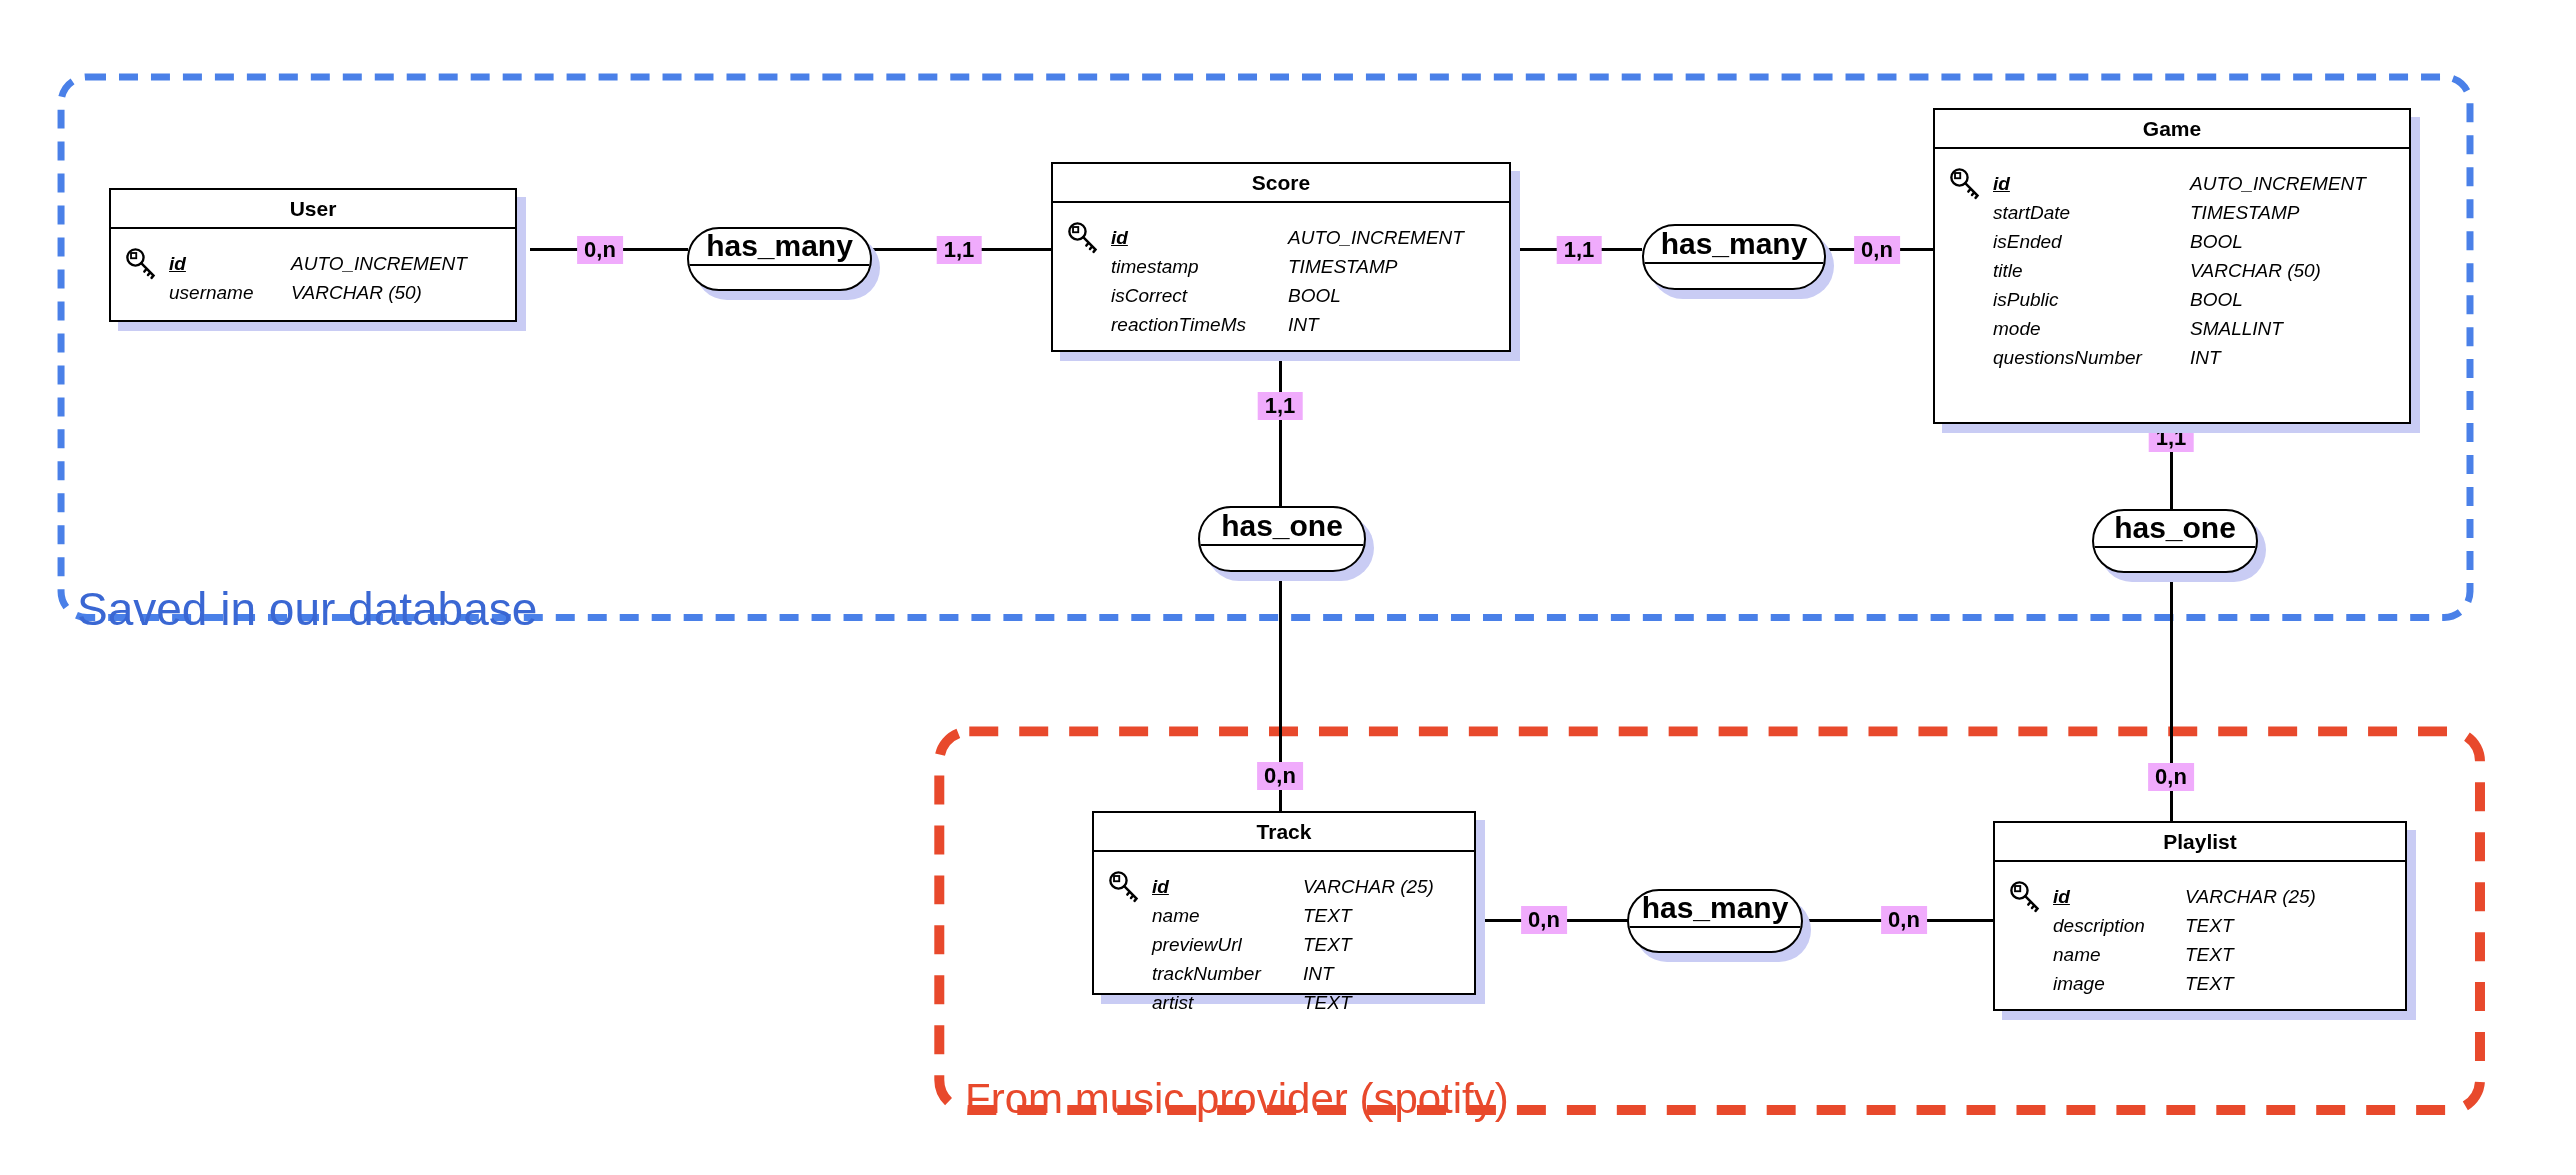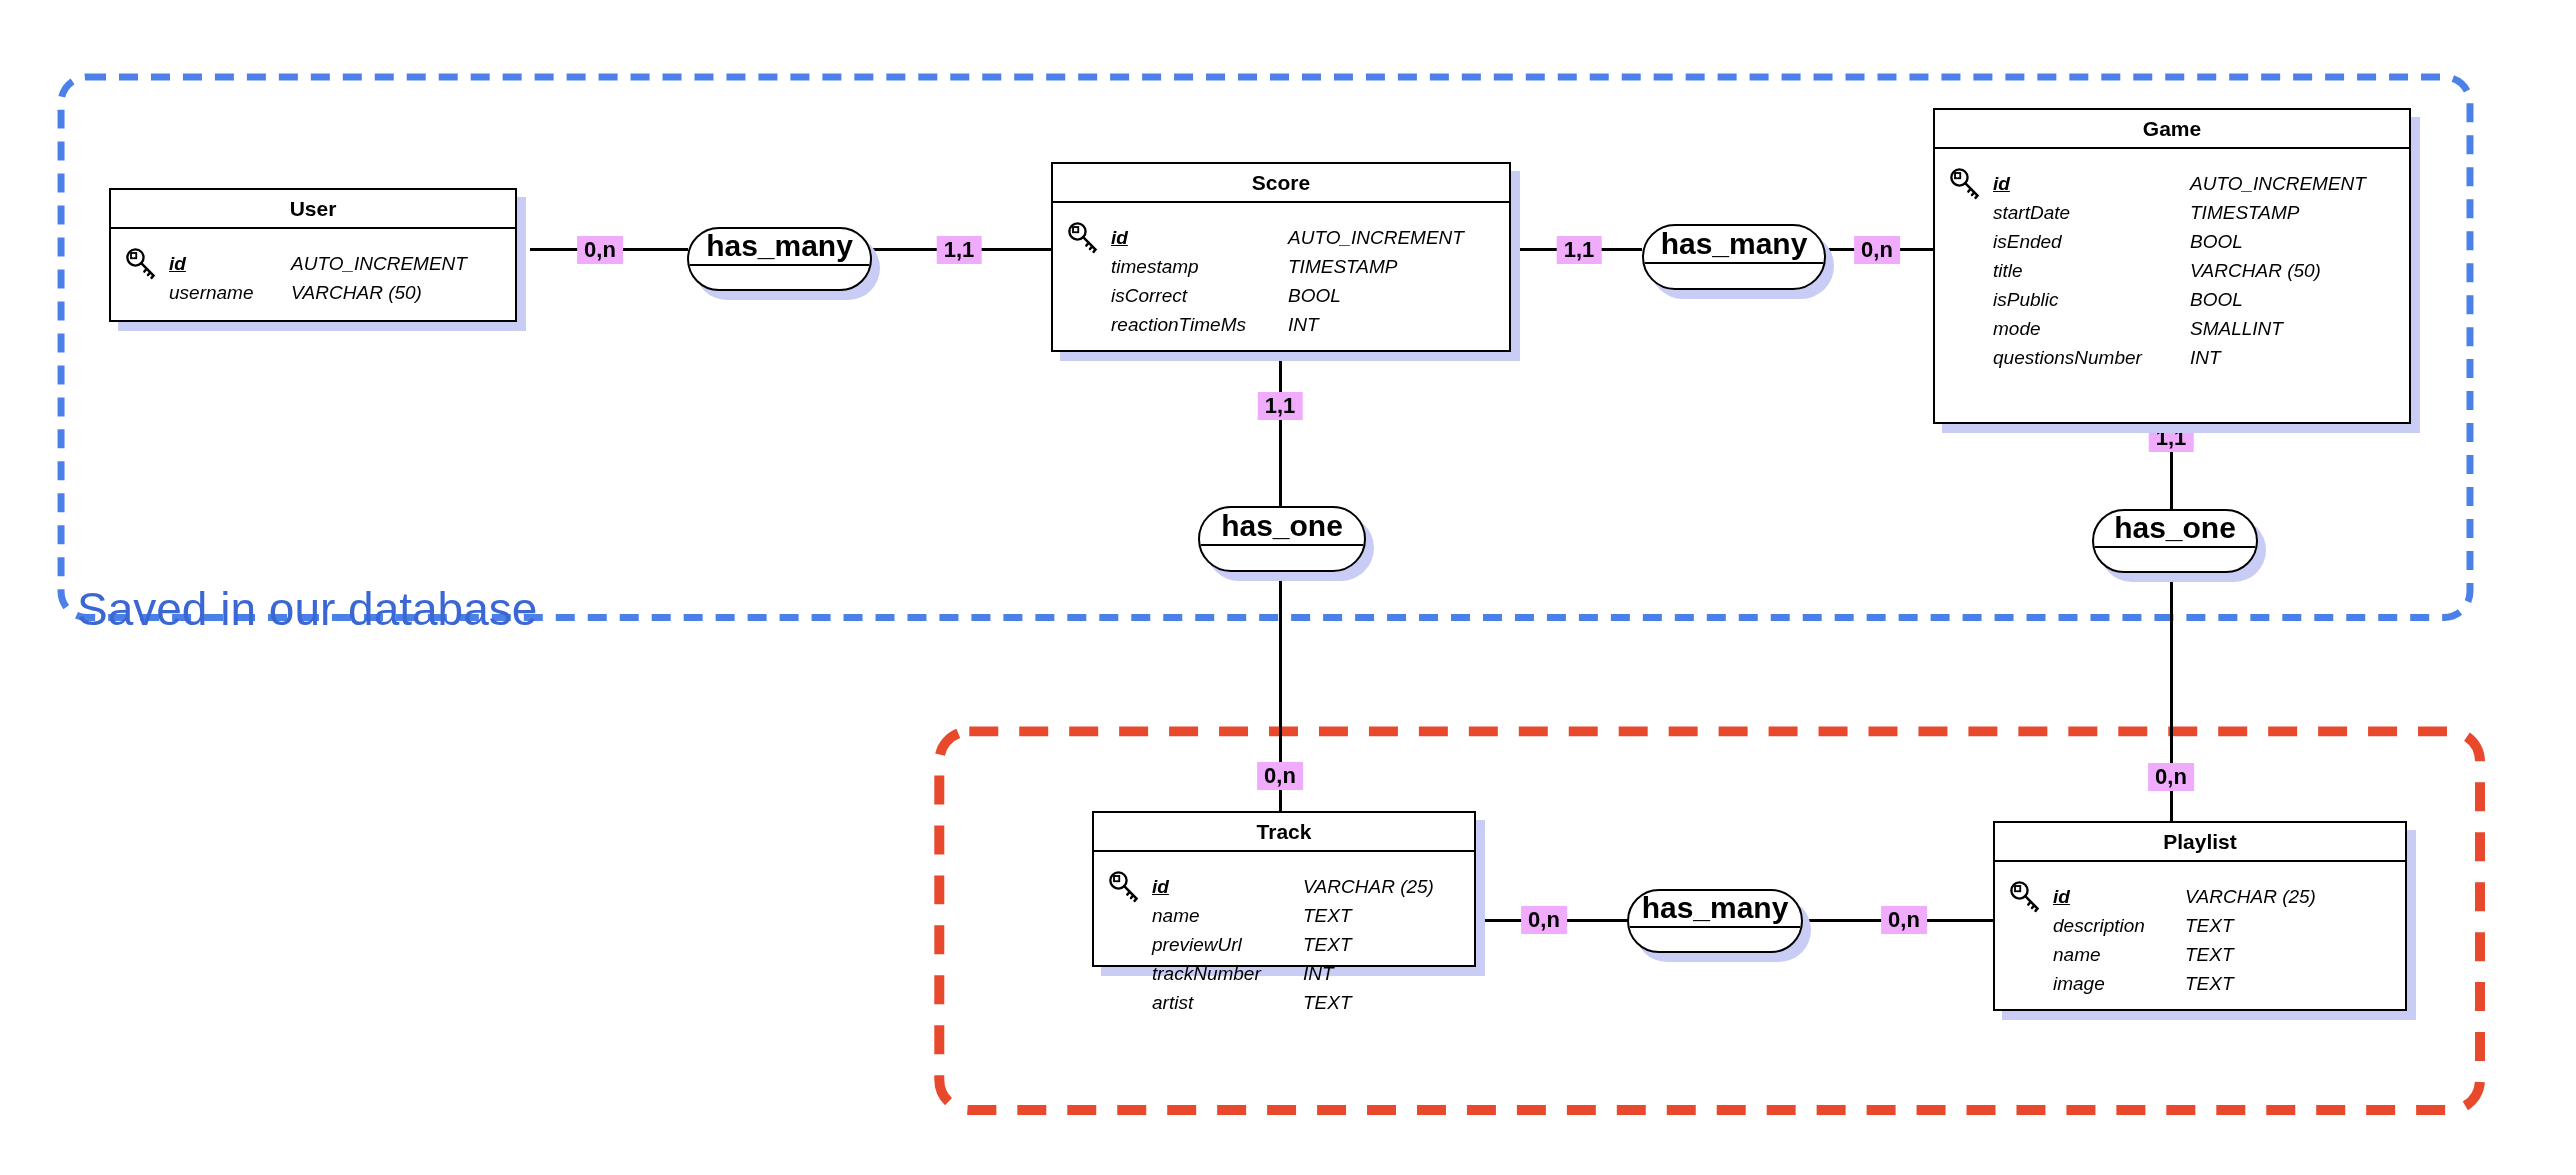--- a/index.html
+++ b/index.html
@@ -56,20 +56,21 @@
 </head>
 <body>
 
 <div class="canvas">
 
   <svg class="group-svg" width="2576" height="1175" viewBox="0 0 2578 1176">
     <rect x="61" y="77" width="2411" height="541" rx="26" fill="none" stroke="#4a80e8" stroke-width="7" stroke-dasharray="19 13"></rect>
     <rect x="940" y="732" width="1542" height="379" rx="30" fill="none" stroke="#e8492c" stroke-width="10" stroke-dasharray="29 21"></rect>
   </svg>
   <div class="group-label blue">Saved in our database</div>
+  <div class="group-label red">From music provider (spotify)</div>
 
   <div class="line h" style="left:530px;top:248px;width:158px"></div>
   <div class="line h" style="left:872px;top:248px;width:181px"></div>
   <div class="line h" style="left:1509px;top:248px;width:133px"></div>
   <div class="line h" style="left:1826px;top:248px;width:110px"></div>
   <div class="line v" style="left:1279px;top:350px;height:158px"></div>
   <div class="line v" style="left:1279px;top:570px;height:244px"></div>
   <div class="line v" style="left:2170px;top:388px;height:123px"></div>
   <div class="line v" style="left:2170px;top:571px;height:253px"></div>
   <div class="line h" style="left:1474px;top:919px;width:155px"></div>
@@ -196,21 +197,21 @@
         <span class="attr-type">SMALLINT</span>
       </div>
       <div class="row">
         <span class="key-cell"></span>
         <span class="attr-name">questionsNumber</span>
         <span class="attr-type">INT</span>
       </div>
     </div>
   </div>
 
-  <div class="entity e-track" style="left:1092px;top:811px;width:384px;height:156px">
+  <div class="entity e-track" style="left:1092px;top:811px;width:384px;height:184px">
     <div class="ent-title">Track</div>
     <div class="rows">
       <div class="row">
         <span class="key-cell">
             <svg class="key-icon" viewBox="0 0 26 26">
               <circle cx="8" cy="8" r="6.2" fill="#fff" stroke="#000" stroke-width="1.8"></circle>
               <rect x="4.6" y="4.6" width="4" height="4" fill="#fff" stroke="#000" stroke-width="1.4"></rect>
               <path d="M12.4 12.4 L21.8 21.8 L20.3 23.6 M16.6 16.6 L14.8 18.8 M19.3 19.3 L17.6 21.4" stroke="#000" stroke-width="1.9" fill="none" stroke-linecap="round"></path>
             </svg>
           </span>

